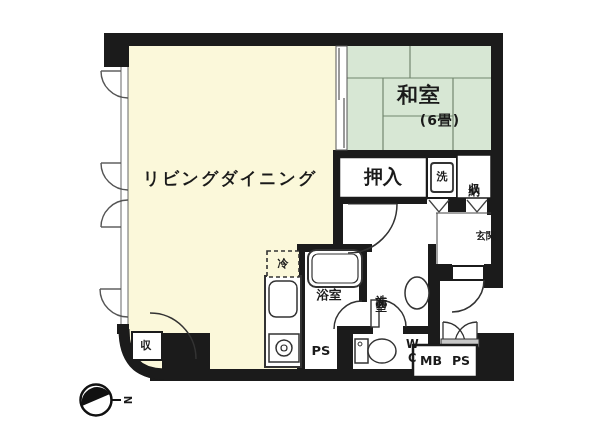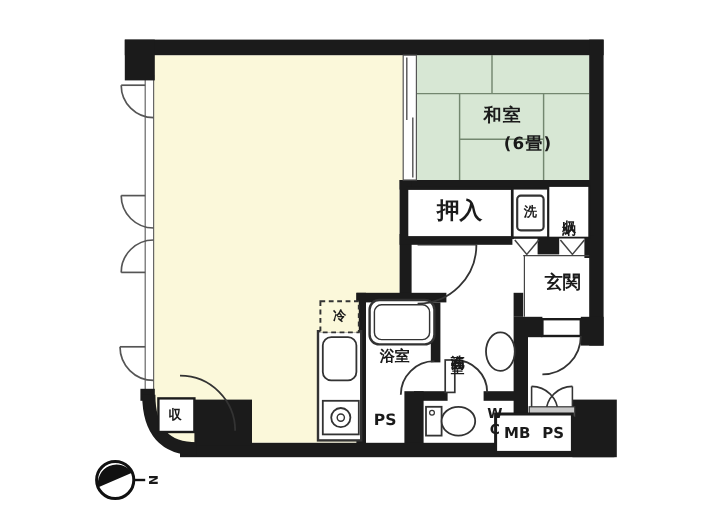--- a/index.html
+++ b/index.html
@@ -7,21 +7,21 @@
     position:relative;width:600px;height:430px;background:#ffffff;overflow:hidden;
     font-family:"DejaVu Sans","Liberation Sans",sans-serif;
   }
   #stage svg{position:absolute;left:0;top:0;}
   .lbl{
     position:absolute;transform:translate(-50%,-50%);
     color:#1a1a1a;font-weight:600;white-space:nowrap;line-height:1.1;
     font-size:13px;text-align:center;
   }
   .lbl.big{font-size:17px;letter-spacing:2px;}
-  .lbl.room{font-size:15px;letter-spacing:1px;}
+  .lbl.room{font-size:21px;letter-spacing:1px;}
   .lbl.small{font-size:11px;}
   .lbl.mid{font-size:12.5px;}
   .lbl.v{writing-mode:vertical-rl;text-orientation:upright;letter-spacing:2px;font-size:11.5px;}
   .lbl.rot{transform:translate(-50%,-50%) rotate(90deg);font-size:10px;font-weight:700;}
 </style>
 </head>
 <body>
 
 <div id="stage">
 
@@ -131,28 +131,29 @@
     <rect x="441" y="339" width="38" height="8" fill="#c8c8c8" stroke="#333" stroke-width="1"></rect>
     <rect x="413" y="345" width="64" height="32" fill="#ffffff" stroke="#1b1b1b" stroke-width="2.5"></rect>
 
     <g>
       <circle cx="96" cy="400" r="15.5" fill="#ffffff" stroke="#111" stroke-width="2.5"></circle>
       <path d="M82,406 A15.5,15.5 0 0 1 110,394 Z" fill="#111"></path>
       <line x1="111" y1="400" x2="121" y2="400" stroke="#111" stroke-width="2"></line>
     </g>
   </svg>
 
+  <div class="lbl big" style="left:230px;top:178px;">リビングダイニング</div>
   <div class="lbl room" style="left:419px;top:96px;">和室</div>
   <div class="lbl room" style="left:440px;top:121px;font-size:14px;">(6畳)</div>
   <div class="lbl" style="left:383px;top:176px;font-size:19px;">押入</div>
   <div class="lbl small" style="left:442px;top:177px;">洗</div>
   <div class="lbl v" style="left:474px;top:176px;">収納</div>
-  <div class="lbl" style="left:469px;top:235px;font-size:15px;">玄関</div>
+  <div class="lbl" style="left:486px;top:235px;font-size:10px;">玄関</div>
   <div class="lbl small" style="left:283px;top:264px;">冷</div>
-  <div class="lbl mid" style="left:329px;top:297px;">浴室</div>
+  <div class="lbl mid" style="left:329px;top:297px;font-family:Liberation Mono, monospace;">浴室</div>
   <div class="lbl v" style="left:381px;top:289px;">洗面室</div>
   <div class="lbl small" style="left:146px;top:346px;">収</div>
   <div class="lbl" style="left:321px;top:351px;">PS</div>
   <div class="lbl v" style="left:412px;top:351px;letter-spacing:0;">WC</div>
   <div class="lbl mid" style="left:431px;top:361px;">MB</div>
   <div class="lbl mid" style="left:461px;top:361px;">PS</div>
   <div class="lbl rot" style="left:127px;top:400px;">N</div>
 </div>
 
 </body></html>

